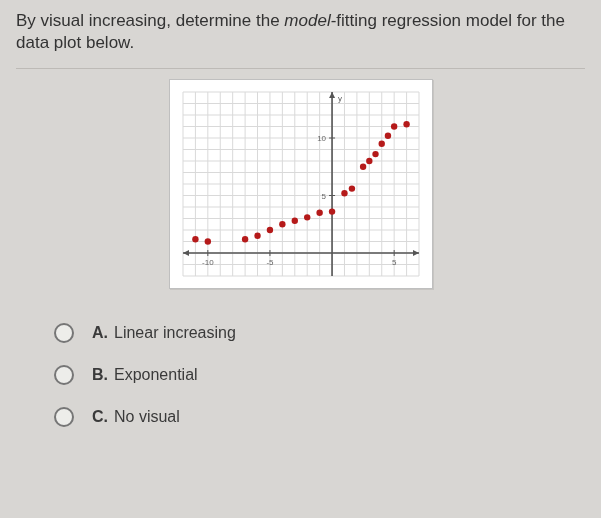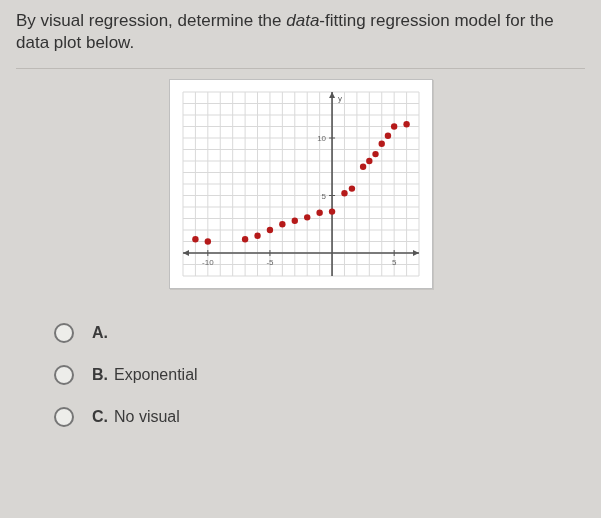--- a/index.html
+++ b/index.html
@@ -59,21 +59,21 @@
   }
   .option .letter {
     font-weight: bold;
     margin-right: 6px;
   }
 </style>
 </head>
 <body>
 
 <div class="question-text">
-  <span>By visual regression, determine the </span><em>data</em><span>-fitting regression model for the data plot below.</span>
+  <span>By visual increasing, determine the </span><em>model</em><span>-fitting regression model for the data plot below.</span>
 </div>
 
 <div class="divider"></div>
 
 <div class="plot-wrap">
   <div class="plot-frame">
     <svg id="chart-svg" width="248" height="196">
         <line x1="6" y1="190" x2="6" y2="6" stroke="#d9d9d9" stroke-width="1"></line>
         <line x1="18.421052631578945" y1="190" x2="18.421052631578945" y2="6" stroke="#d9d9d9" stroke-width="1"></line>
         <line x1="30.842105263157894" y1="190" x2="30.842105263157894" y2="6" stroke="#d9d9d9" stroke-width="1"></line>
@@ -147,20 +147,21 @@
         <circle cx="217.1578947368421" cy="40.5" r="3.2" fill="#b51a1a"></circle>
         <circle cx="229.57894736842104" cy="38.20000000000002" r="3.2" fill="#b51a1a"></circle>
       </svg>
   </div>
 </div>
 
 <div class="options">
   <div class="option">
     <span class="radio"></span>
     <span class="letter">A.</span>
+    <span>Linear increasing</span>
   </div>
   <div class="option">
     <span class="radio"></span>
     <span class="letter">B.</span>
     <span>Exponential</span>
   </div>
   <div class="option">
     <span class="radio"></span>
     <span class="letter">C.</span>
     <span>No visual</span>

